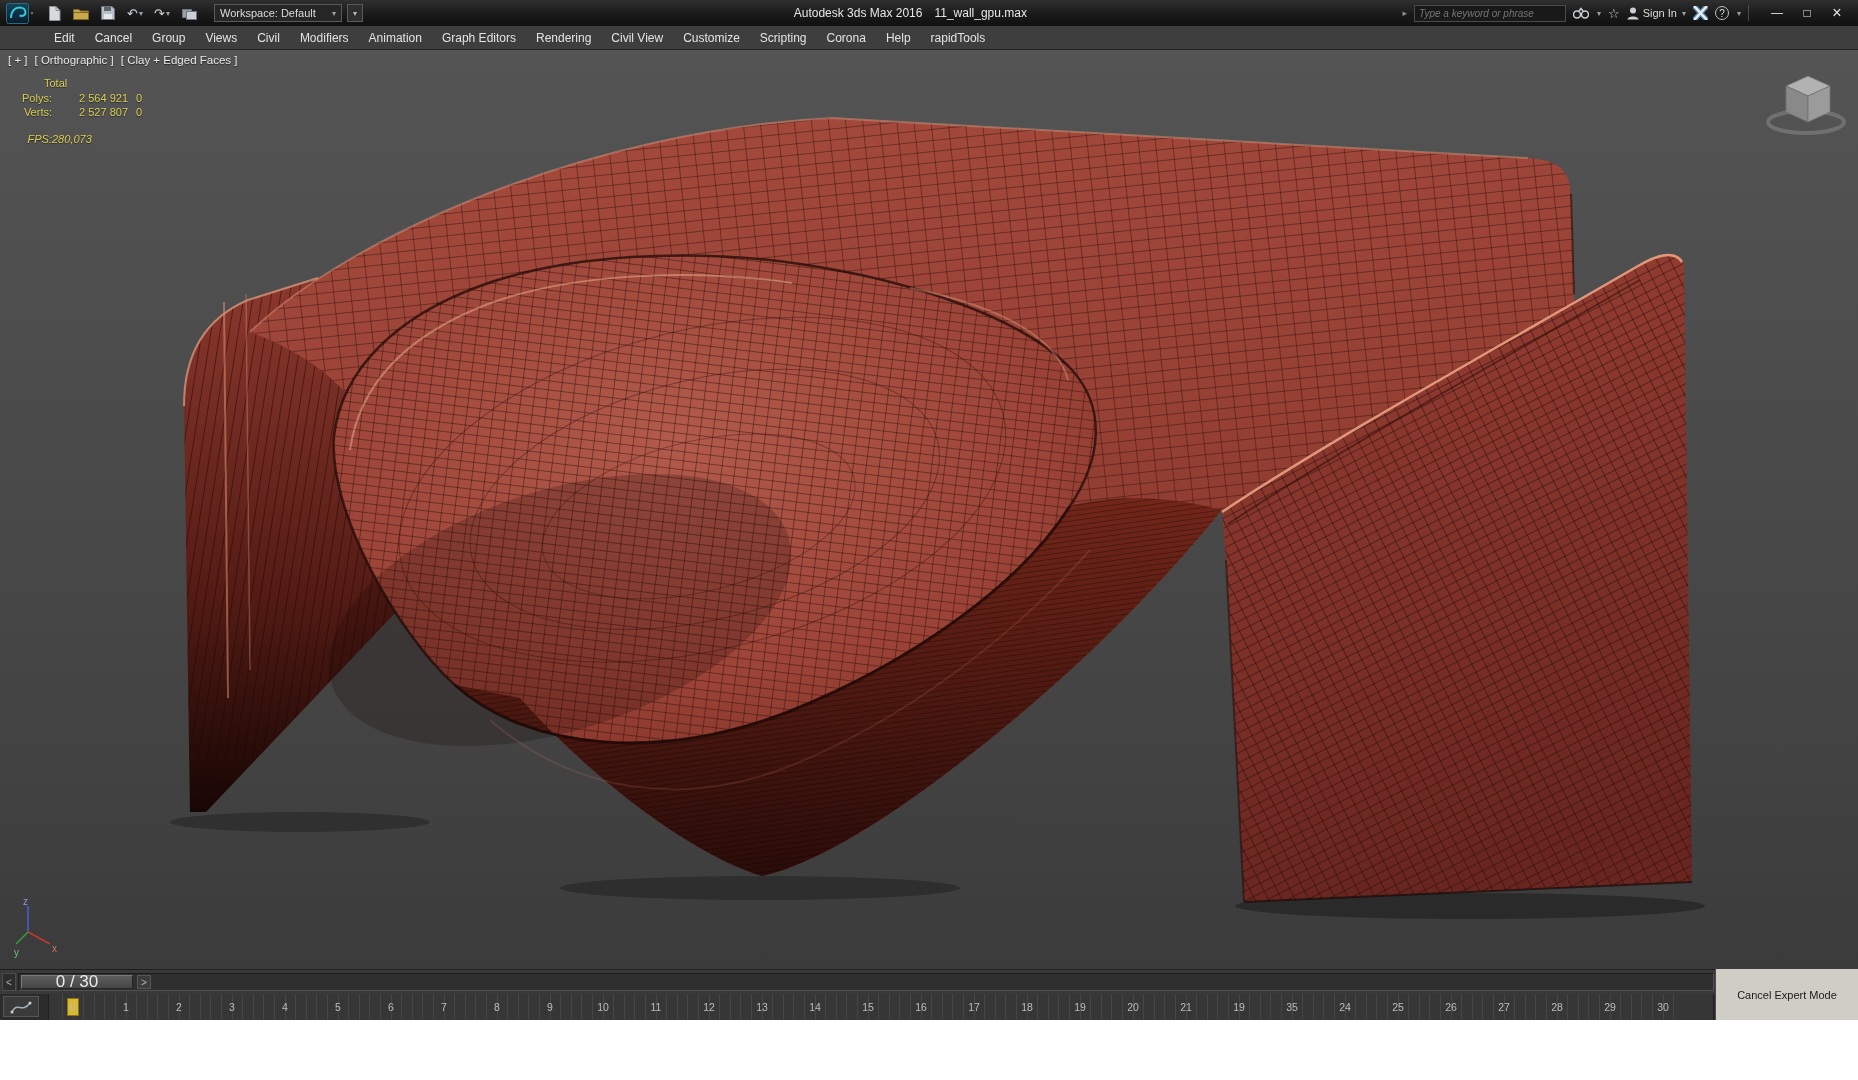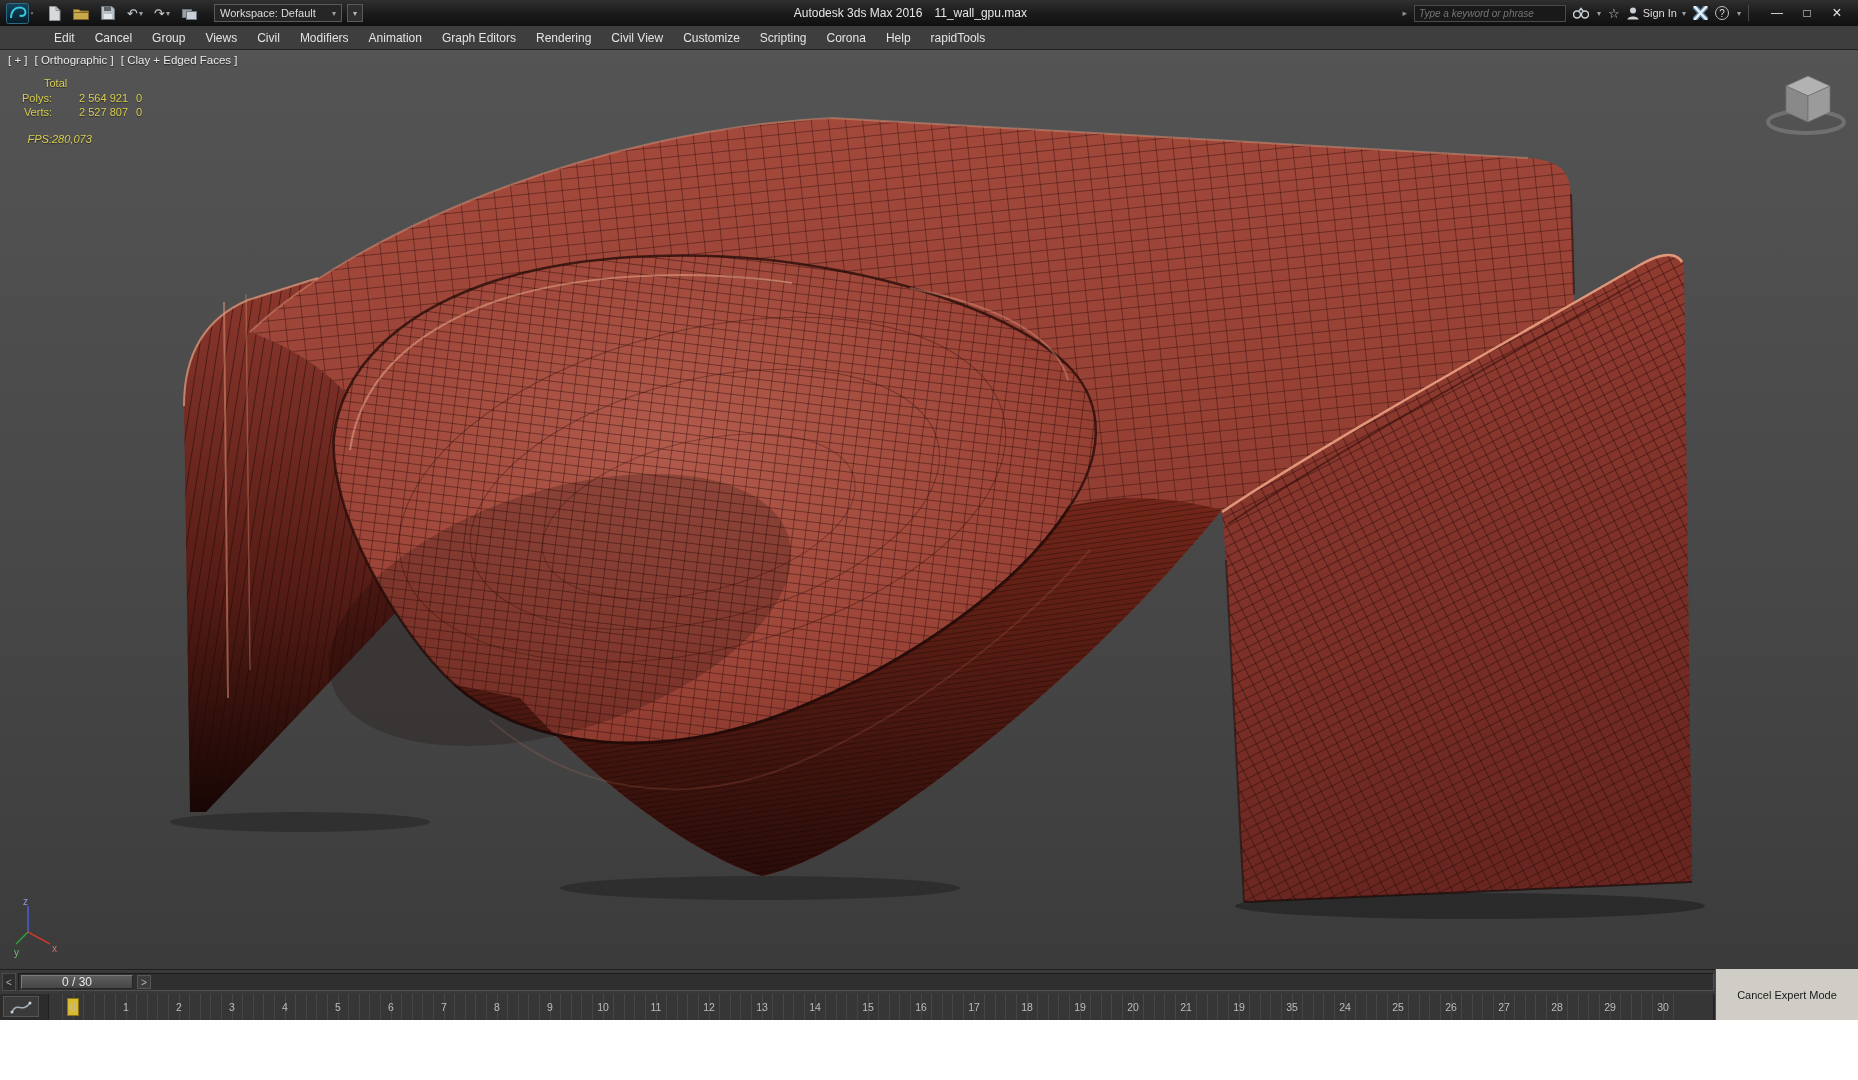--- a/index.html
+++ b/index.html
@@ -76,21 +76,21 @@
     position:absolute; top:969px; left:0; width:1858px; height:25px;
     background:#393939; border-top:1px solid #1e1e1e;
   }
   .ts-prev { position:absolute; left:2px; top:3px; width:14px; height:18px; background:#2d2d2d;
     border:1px solid #4c4c4c; color:#a9a9a9; font-size:10px; display:flex; align-items:center; justify-content:center; }
   .ts-track { position:absolute; left:18px; top:3px; width:1696px; height:18px; background:#2f2f2f;
     border-top:1px solid #1c1c1c; border-left:1px solid #1c1c1c; border-bottom:1px solid #505050; border-right:1px solid #505050; }
   .ts-handle { position:absolute; left:2px; top:1px; width:112px; height:14px;
     background:linear-gradient(180deg,#5d5d5d,#464646); border-top:1px solid #7b7b7b; border-left:1px solid #7b7b7b;
     border-bottom:1px solid #262626; border-right:1px solid #262626;
-    display:flex; align-items:center; justify-content:center; font-size:12px; color:#e8e8e8; }
+    display:flex; align-items:center; justify-content:center; font-size:17px; color:#e8e8e8; }
   .ts-next { position:absolute; left:118px; top:1px; width:14px; height:14px; background:#3c3c3c;
     border:1px solid #565656; color:#b5b5b5; font-size:10px; display:flex; align-items:center; justify-content:center; }
 
   
   .rulerrow { position:absolute; top:994px; left:0; width:1858px; height:26px; background:#2c2c2c; }
   .curve-btn { position:absolute; left:3px; top:2px; width:36px; height:21px; background:#3a3a3a;
     border:1px solid #555; display:flex; align-items:center; justify-content:center; }
   .ruler { position:absolute; left:48px; top:0; width:1666px; height:26px; background:#363636;
     border-left:1px solid #202020; border-right:1px solid #202020; }
   .ruler::before { content:""; position:absolute; left:13px; right:39px; top:0; bottom:0;

